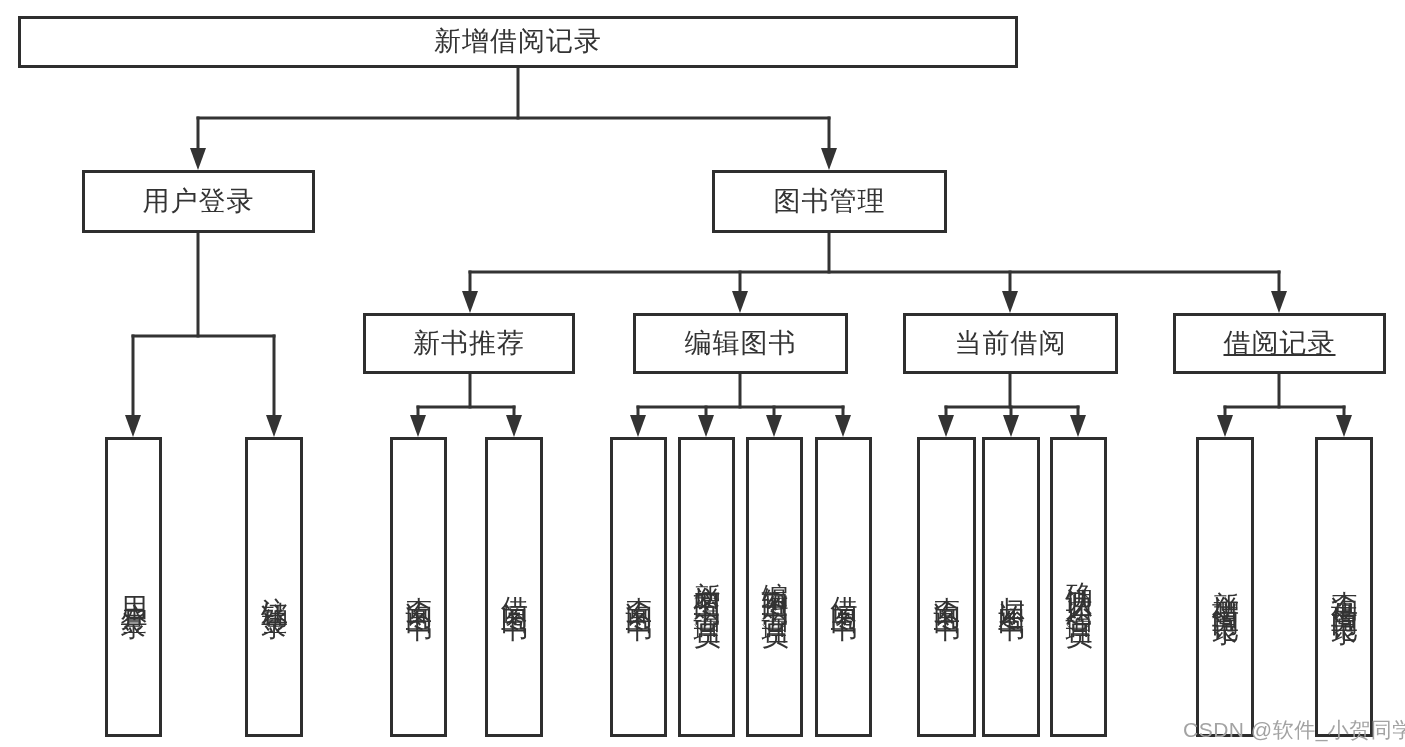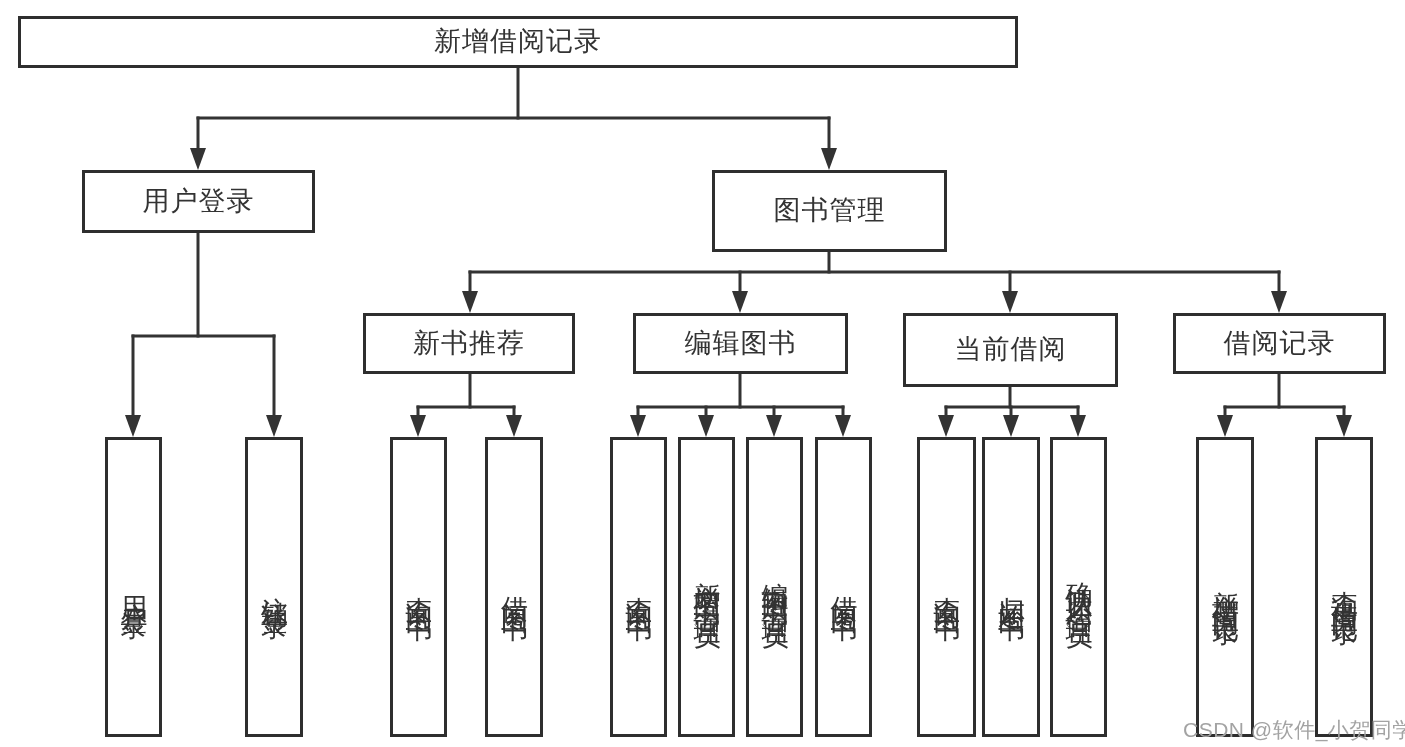--- a/index.html
+++ b/index.html
@@ -111,34 +111,34 @@
       <polygon points="1344,437 1336,415 1352,415" fill="#333333"></polygon>
     </svg>
 
   <div class="box h" style="left:18px; top:16px; width:1000px; height:52px;">
     <span class="lbl">新增借阅记录</span>
   </div>
 
   <div class="box h" style="left:82px; top:170px; width:233px; height:63px;">
     <span class="lbl">用户登录</span>
   </div>
-  <div class="box h" style="left:712px; top:170px; width:235px; height:82px;">
+  <div class="box h" style="left:712px; top:170px; width:235px; height:63px;">
     <span class="lbl">图书管理</span>
   </div>
 
   <div class="box h" style="left:363px; top:313px; width:212px; height:61px;">
     <span class="lbl">新书推荐</span>
   </div>
   <div class="box h" style="left:633px; top:313px; width:215px; height:61px;">
     <span class="lbl">编辑图书</span>
   </div>
-  <div class="box h" style="left:903px; top:313px; width:215px; height:74px;">
+  <div class="box h" style="left:903px; top:313px; width:215px; height:61px;">
     <span class="lbl">当前借阅</span>
   </div>
-  <div class="box h" style="left:1173px; top:313px; width:213px; height:61px;">
+  <div class="box h" style="left:1173px; top:313px; width:213px; height:61px;text-decoration:underline;">
     <span class="lbl">借阅记录</span>
   </div>
 
   <div class="box v" style="left:105px; top:437px; width:57px; height:300px;">
     <span class="lbl">用户登录</span>
   </div>
   <div class="box v" style="left:245px; top:437px; width:58px; height:300px;">
     <span class="lbl">注销登录</span>
   </div>
 

